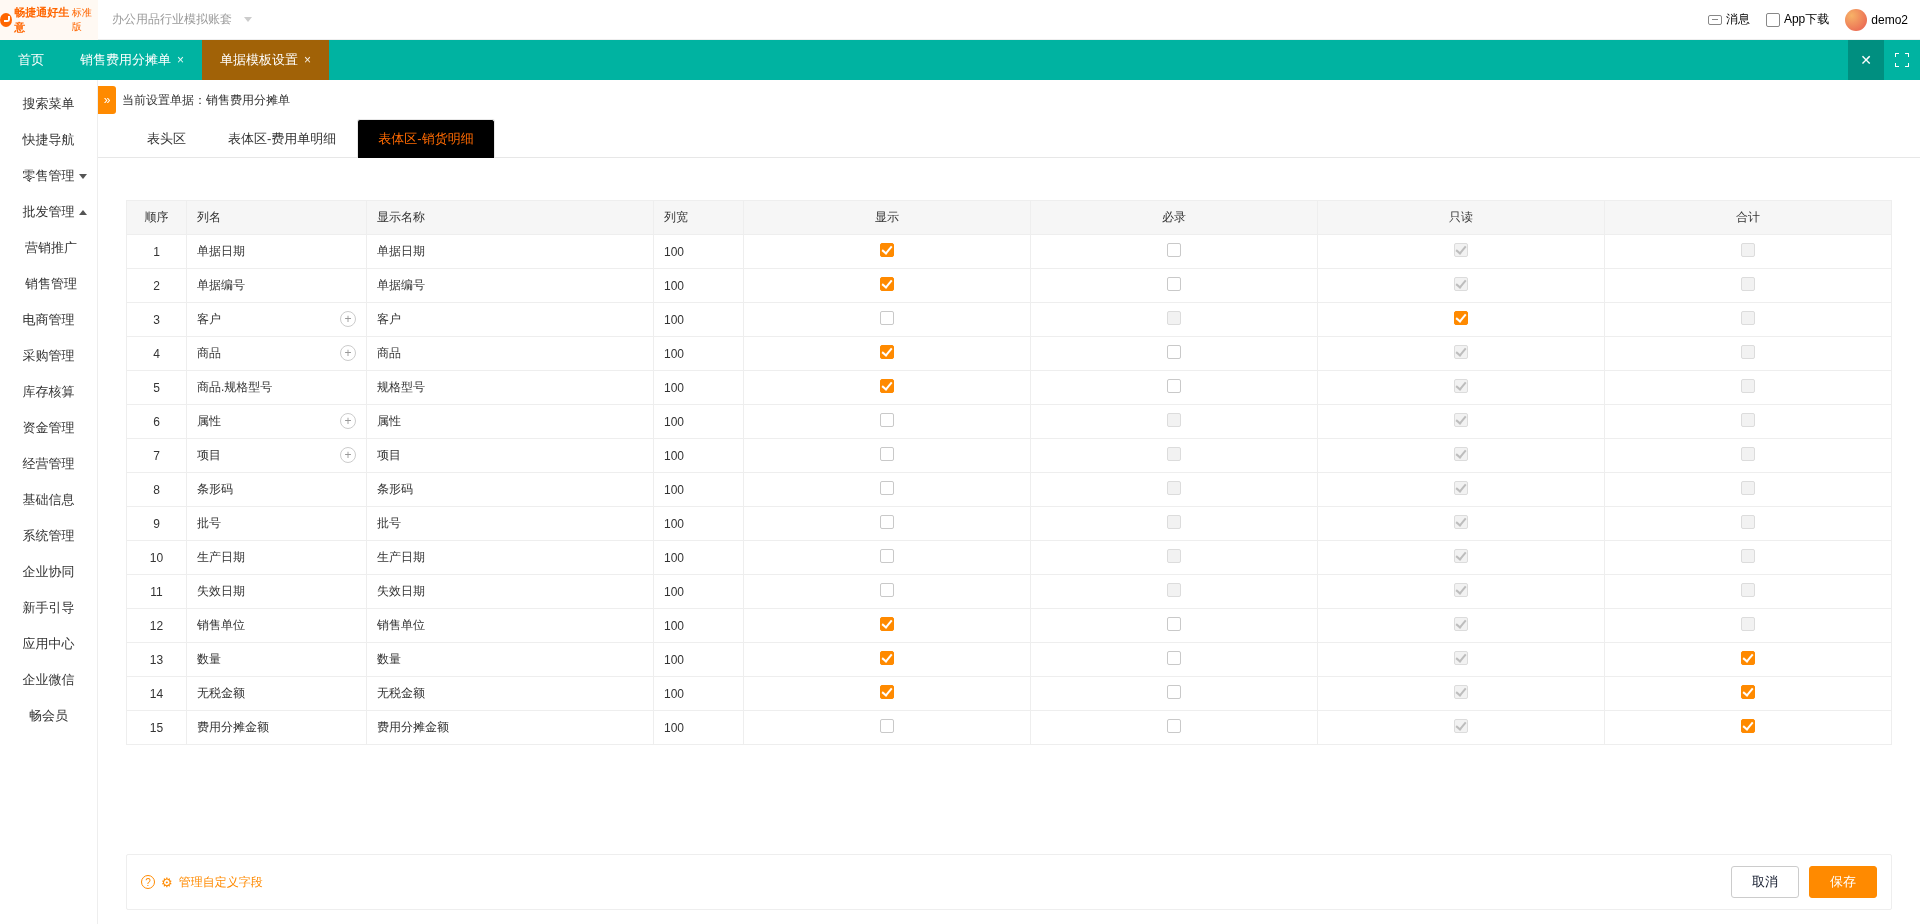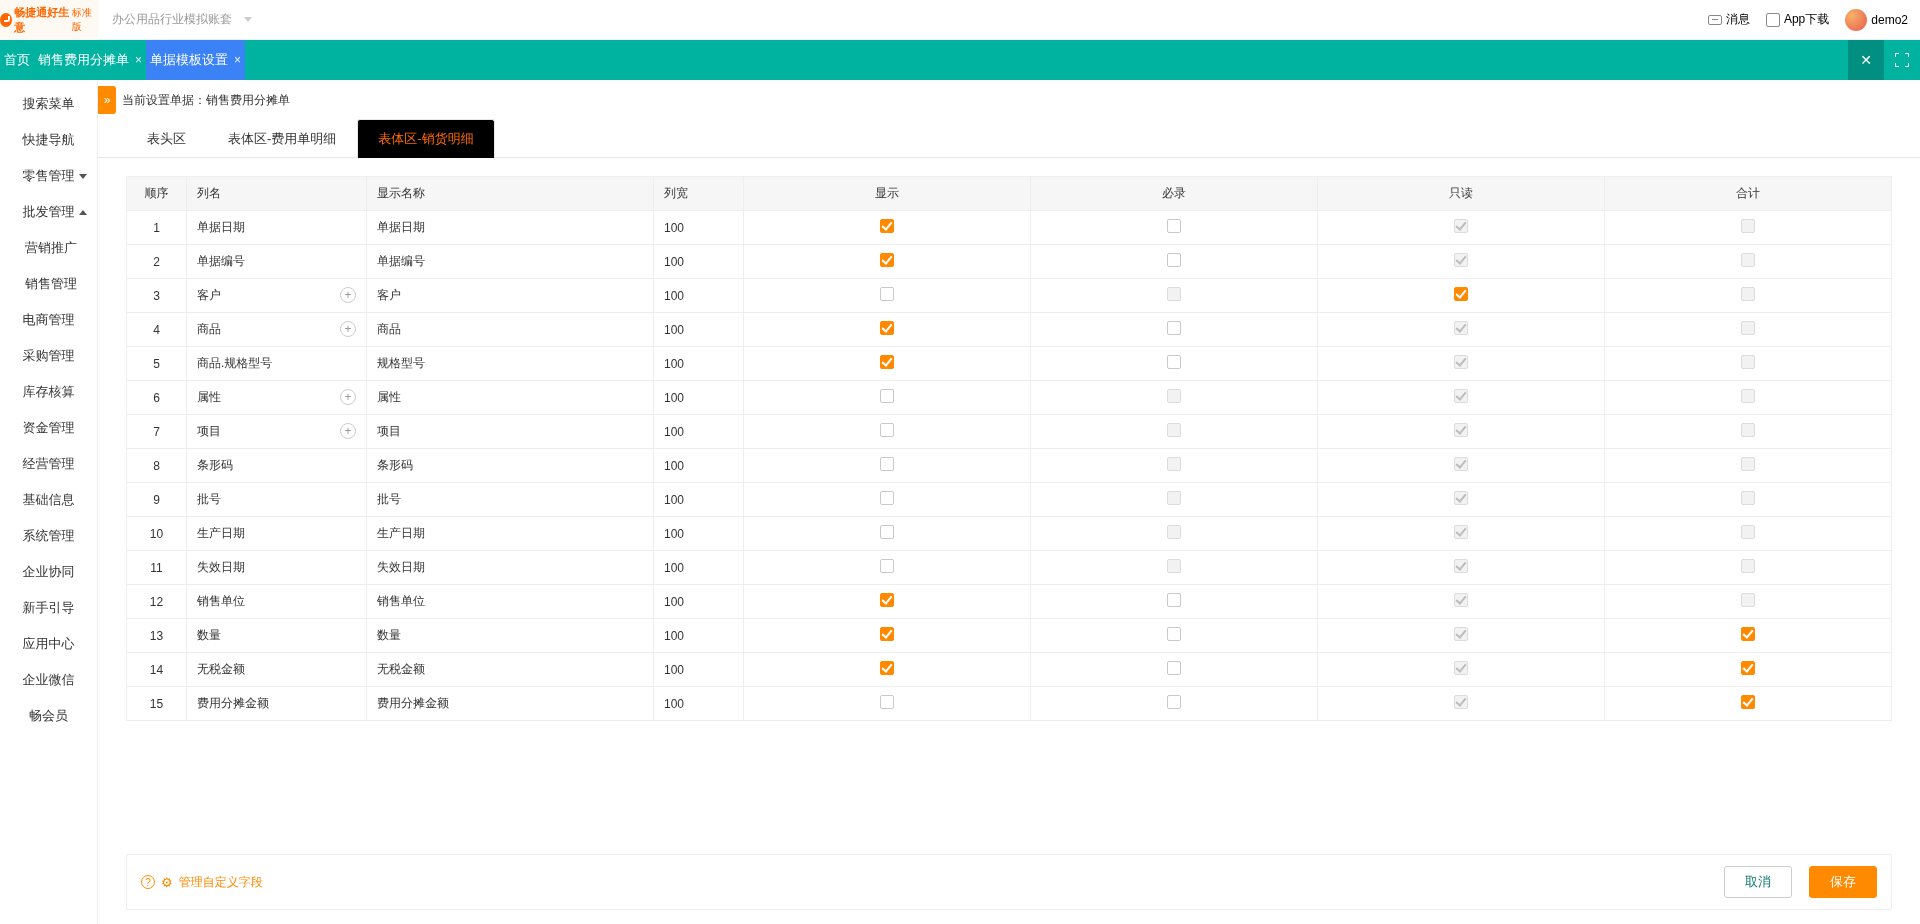--- a/index.html
+++ b/index.html
@@ -18,23 +18,23 @@
   .top-spacer { flex:1; }
   .top-actions { display:flex; align-items:center; gap:16px; font-size:12px; color:#000000;}
   .top-action { display:flex; align-items:center; gap:4px; cursor:pointer;}
   .icon-box { width:14px; height:14px; border:1px solid #888; border-radius:2px; position:relative;}
   .icon-msg { width:14px; height:10px; border:1px solid #888; border-radius:2px; position:relative;}
   .icon-msg::after{content:"";position:absolute;left:3px;top:3px;width:6px;height:1px;background:#888;}
   .avatar { width:22px; height:22px; border-radius:50%; background: radial-gradient(circle at 30% 30%, #f7b267, #e85a4f); }
 
   
   .tabstrip { height:40px; background:#00b3a1; display:flex; align-items:center; color:#fff; font-size:13px;}
-  .navtab { height:40px; display:flex; align-items:center; padding:0 4px; cursor:pointer; position:relative;}
+  .navtab { height:40px; display:flex; align-items:center; padding:0 18px; cursor:pointer; position:relative;}
   .navtab .close-x { margin-left:6px; font-size:12px; opacity:.9;}
-  .navtab.active { background:#3b82f6;}
+  .navtab.active { background:#a16207;}
   .tabstrip .tab-spacer{flex:1;}
   .tabstrip .rt { width:36px; display:flex; align-items:center; justify-content:center; height:40px; color:#fff; cursor:pointer; font-size:14px;}
   .tabstrip .rt.dark { background:#008f80;}
   .corners-icon { width:14px;height:14px;position:relative;}
   .corners-icon span{position:absolute;width:4px;height:4px;border:1.5px solid #fff;}
   .corners-icon span:nth-child(1){left:0;top:0;border-right:none;border-bottom:none;}
   .corners-icon span:nth-child(2){right:0;top:0;border-left:none;border-bottom:none;}
   .corners-icon span:nth-child(3){left:0;bottom:0;border-right:none;border-top:none;}
   .corners-icon span:nth-child(4){right:0;bottom:0;border-left:none;border-top:none;}
 
@@ -52,21 +52,21 @@
   .main { flex:1; display:flex; flex-direction:column; background:#fff; position:relative; min-width:0;}
   .crumb-row { display:flex; align-items:center; height:28px; margin:6px 0 4px 0;}
   .expand-toggle { width:18px; height:28px; background:#ff8a00; color:#fff; display:flex; align-items:center; justify-content:center; font-size:12px; border-radius:0 3px 3px 0; cursor:pointer;}
   .crumb-text { margin-left:6px; font-size:12px; color:#333;}
 
   .subtabs { display:flex; align-items:flex-end; border-bottom:1px solid #e7e7e7; padding-left:28px; gap:0; font-size:13px;}
   .subtab { padding:10px 20px; cursor:pointer; color:#333; border:1px solid transparent; border-bottom:none; position:relative; top:1px;}
   .subtab.active { color:#ff6a00; border-color:#e7e7e7; background:#000000; border-radius:3px 3px 0 0;}
 
   .table-wrap { flex:1; overflow:auto; padding:18px 28px 0 28px;}
-  table { width:100%; border-collapse: collapse; table-layout:fixed;}
+  table { width:100%; border-collapse: collapse; table-layout:fixed;margin-top:24px;}
   th, td { border:1px solid #eee; padding:8px 10px; text-align:left; font-size:12px; color:#333; background:#fff;}
   thead th { background:#f6f6f6; font-weight:normal;}
   col.idx { width:60px;} col.colname{width:180px;} col.dispname{} col.w{width:90px;}
   col.chk{width:72px;}
   td.center, th.center { text-align:center;}
   td.idx { text-align:center;}
   .plus-btn { float:right; width:16px;height:16px;border:1px solid #ccc;border-radius:50%;display:inline-flex;align-items:center;justify-content:center;font-size:12px;color:#999;cursor:pointer; line-height:1;}
 
   .chk { display:inline-block; width:14px; height:14px; border:1px solid #c9c9c9; border-radius:2px; position:relative; background:#fff;}
   .chk.checked { background:#ff8a00; border-color:#ff8a00;}
@@ -75,21 +75,21 @@
   .chk.disabled.checked{ background:#f2f2f2; border-color:#dcdcdc;}
   .chk.disabled.checked::after{ border-color:#bdbdbd;}
 
   
   .footer { height:56px; border-top:1px solid #eee; margin:10px 28px 14px 28px; display:flex; align-items:center; padding:0 14px; border:1px solid #eee; border-radius:2px;}
   .footer .info-icon { width:14px;height:14px;border:1.5px solid #ff8a00;border-radius:50%;color:#ff8a00;display:flex;align-items:center;justify-content:center;font-size:10px;}
   .footer .gear-icon { color:#ff8a00; margin:0 6px; font-size:13px;}
   .footer .link { color:#ff8a00; font-size:12px; cursor:pointer;}
   .footer .ft-spacer{flex:1;}
   .btn { height:32px; padding:0 20px; border-radius:3px; font-size:13px; cursor:pointer; display:inline-flex; align-items:center;}
-  .btn.ghost { border:1px solid #ccc; background:#fff; color:#0f766e; margin-right:17px;}
+  .btn.ghost { border:1px solid #ccc; background:#fff; color:#0f172a; margin-right:10px;}
   .btn.primary { border:1px solid #ff8a00; background:#ff8a00; color:#fff;}
 </style>
 </head>
 <body>
 
 <div class="app">
 
   <div class="topbar">
     <div class="logo-area">
       <div class="logo-row">

